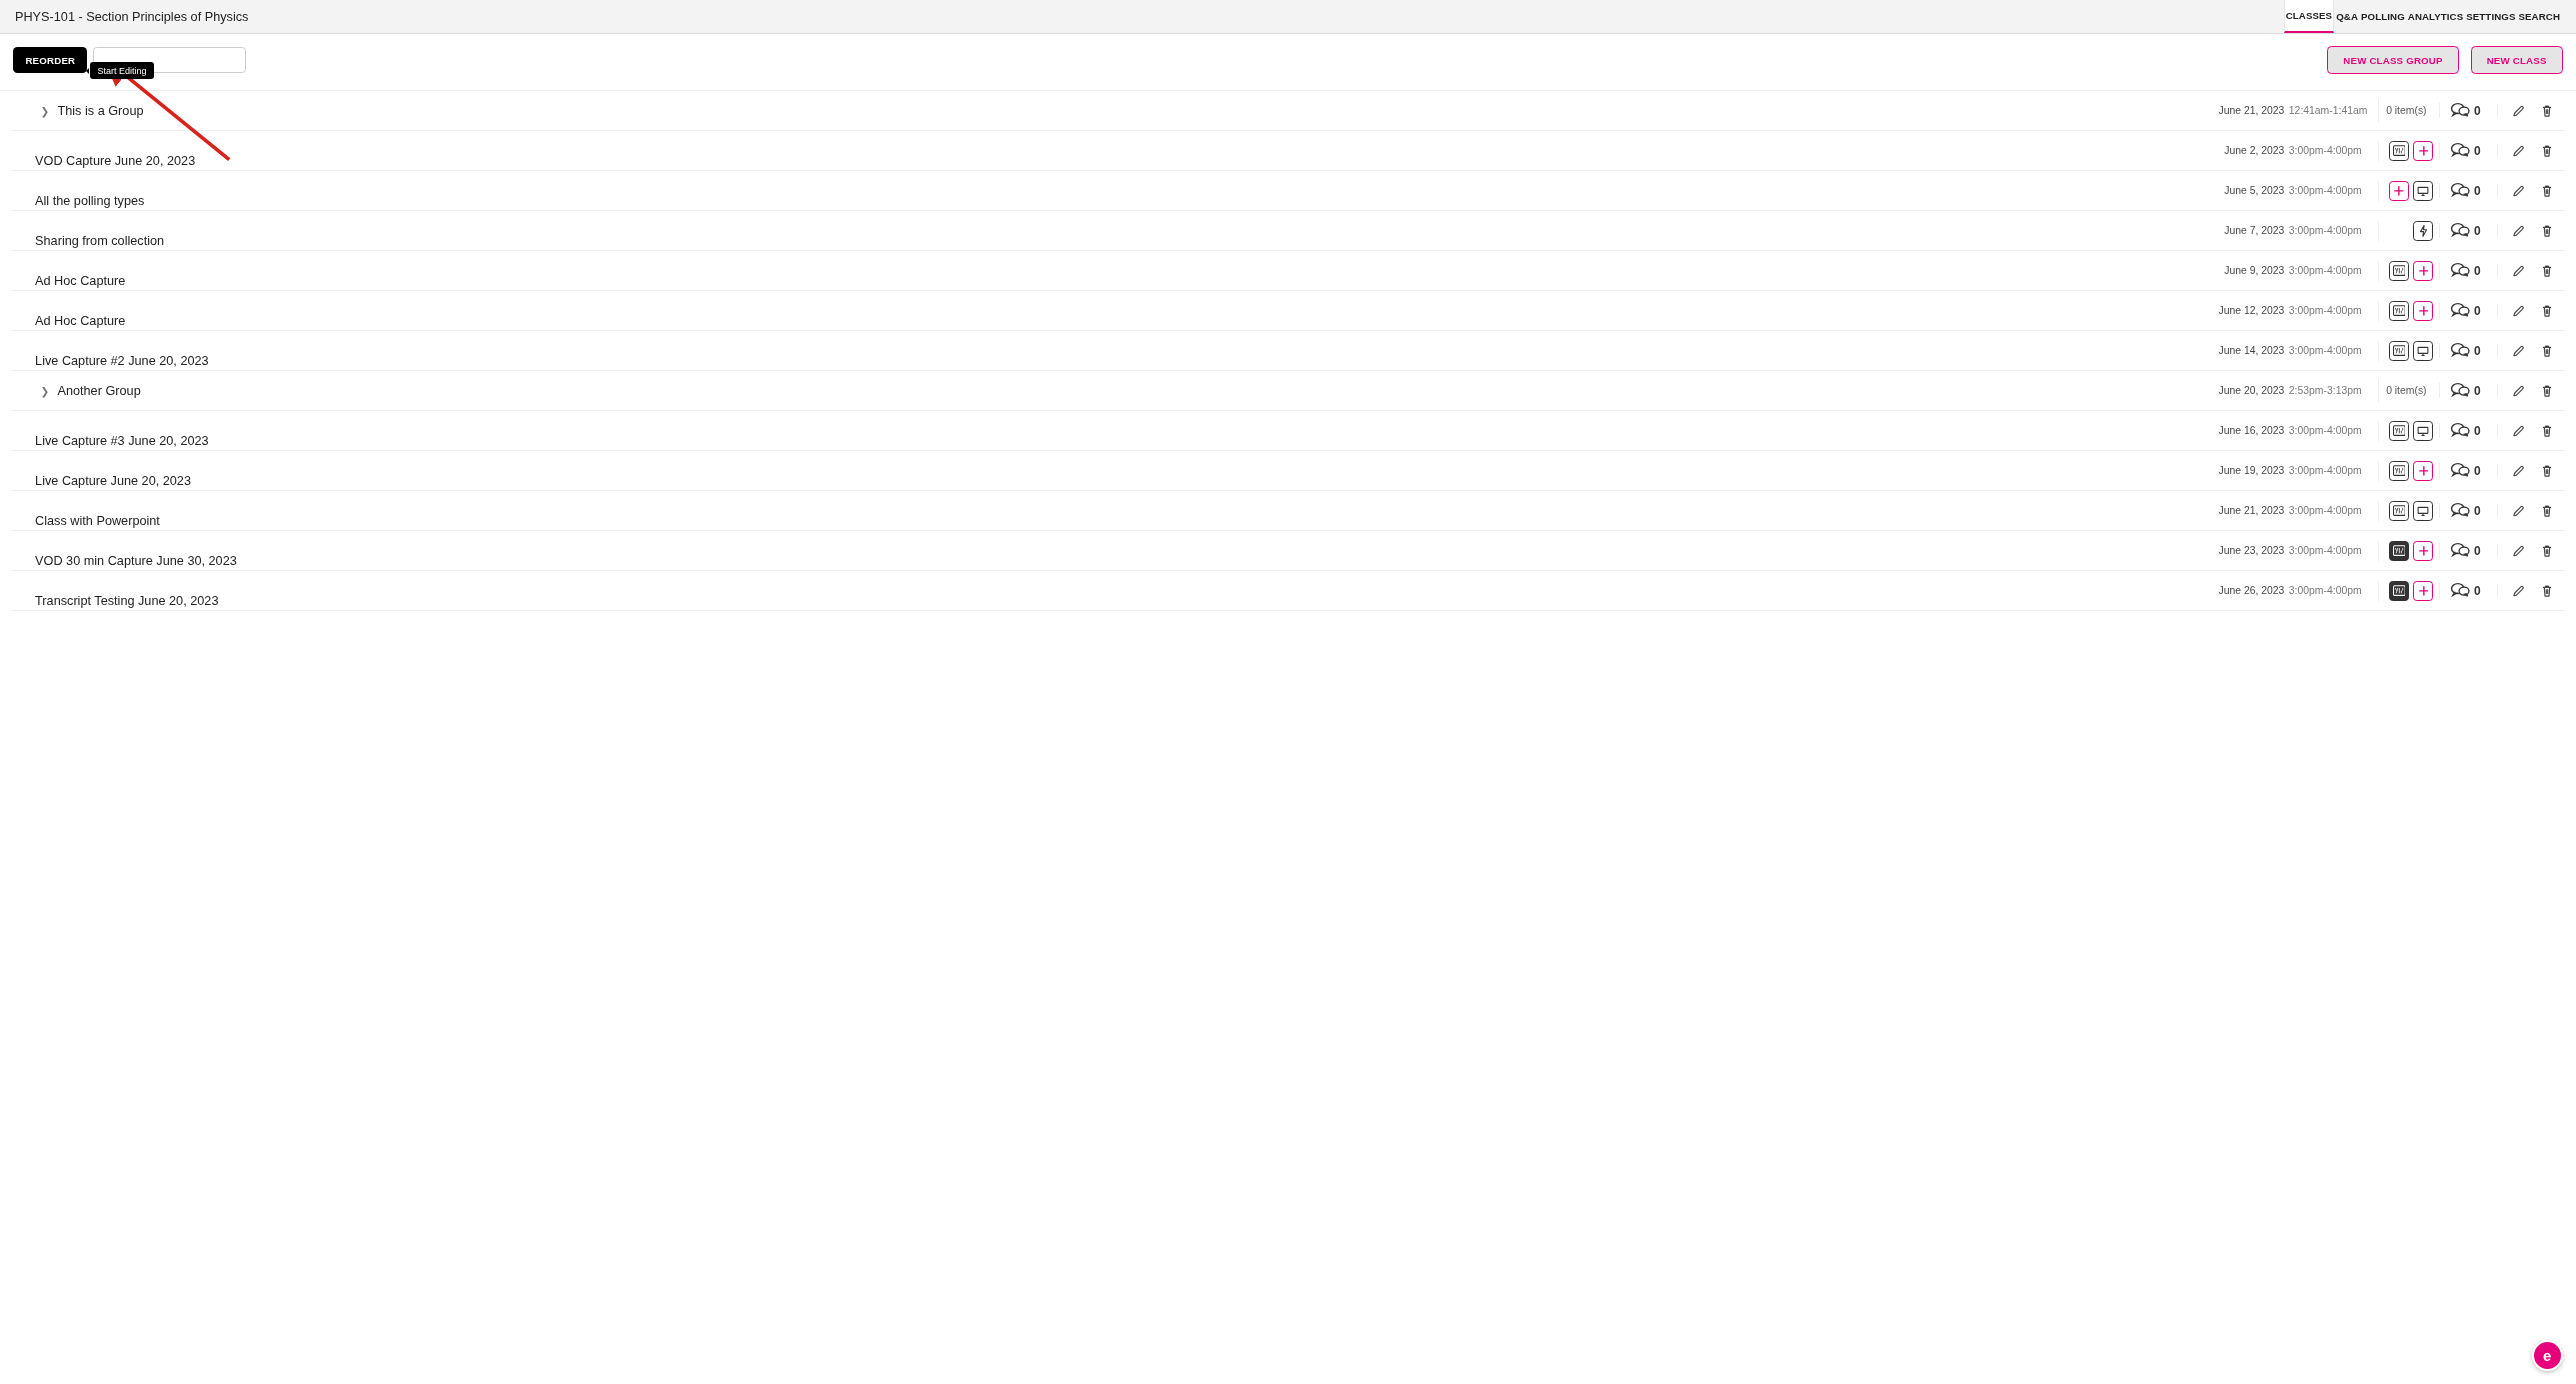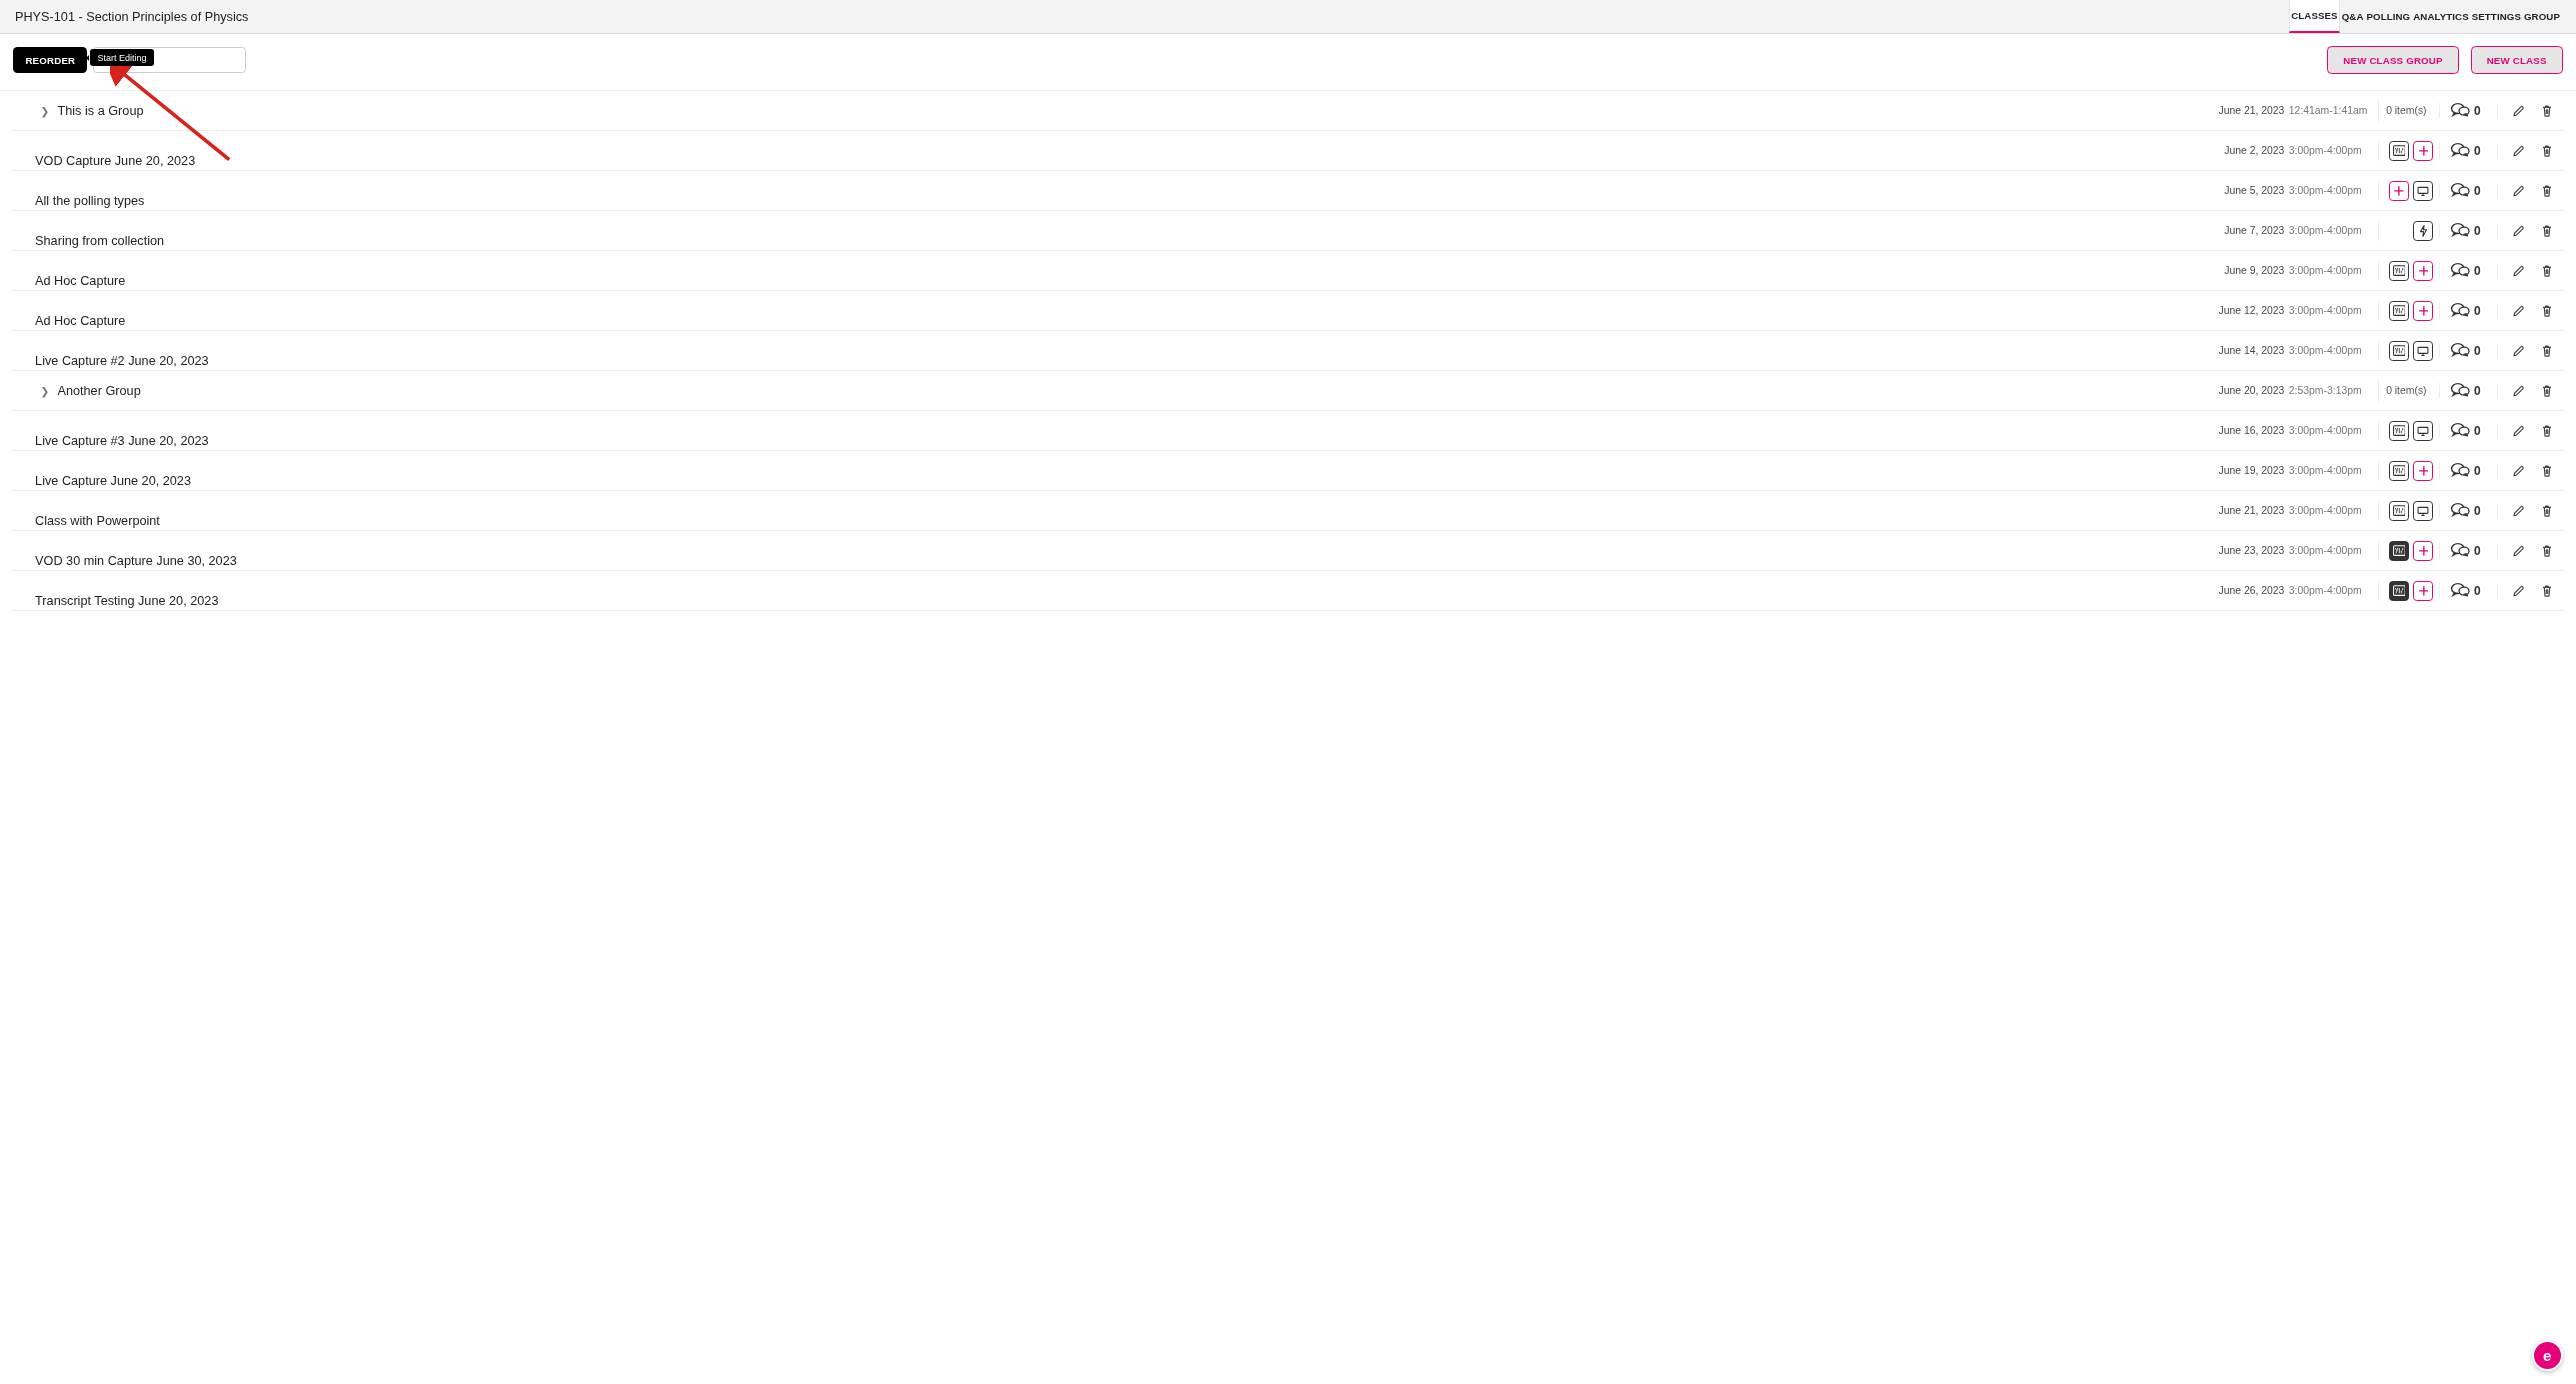--- a/index.html
+++ b/index.html
@@ -120,28 +120,28 @@
 <body>
 
 <div class="header">
   <div class="page-title">PHYS-101 - Section Principles of Physics</div>
   <div class="tabs" id="tabs">
       <div class="tab active">CLASSES</div>
       <div class="tab">Q&amp;A</div>
       <div class="tab">POLLING</div>
       <div class="tab">ANALYTICS</div>
       <div class="tab">SETTINGS</div>
-      <div class="tab">GROUP</div>
+      <div class="tab">SEARCH</div>
     </div>
 </div>
 
 <div class="action-bar">
   <div class="action-left">
     <button class="reorder-btn">REORDER</button>
-    <div class="tooltip" style="position:absolute; left:75px; top:2px;">Start Editing</div>
+    <div class="tooltip" style="position:absolute; left:75px; top:15px;">Start Editing</div>
     <input class="search-input" type="text" placeholder="" style="">
     <div class="annotation-arrow">
       <svg width="127" height="104" viewBox="0 0 170 140">
         <defs>
           <marker id="ah" markerWidth="8" markerHeight="8" refX="2" refY="4" orient="auto">
             <path d="M0,0 L8,4 L0,8 Z" fill="#d8221c"></path>
           </marker>
         </defs>
         <line x1="160" y1="130" x2="12" y2="10" stroke="#d8221c" stroke-width="5" marker-end="url(#ah)"></line>
       </svg>

